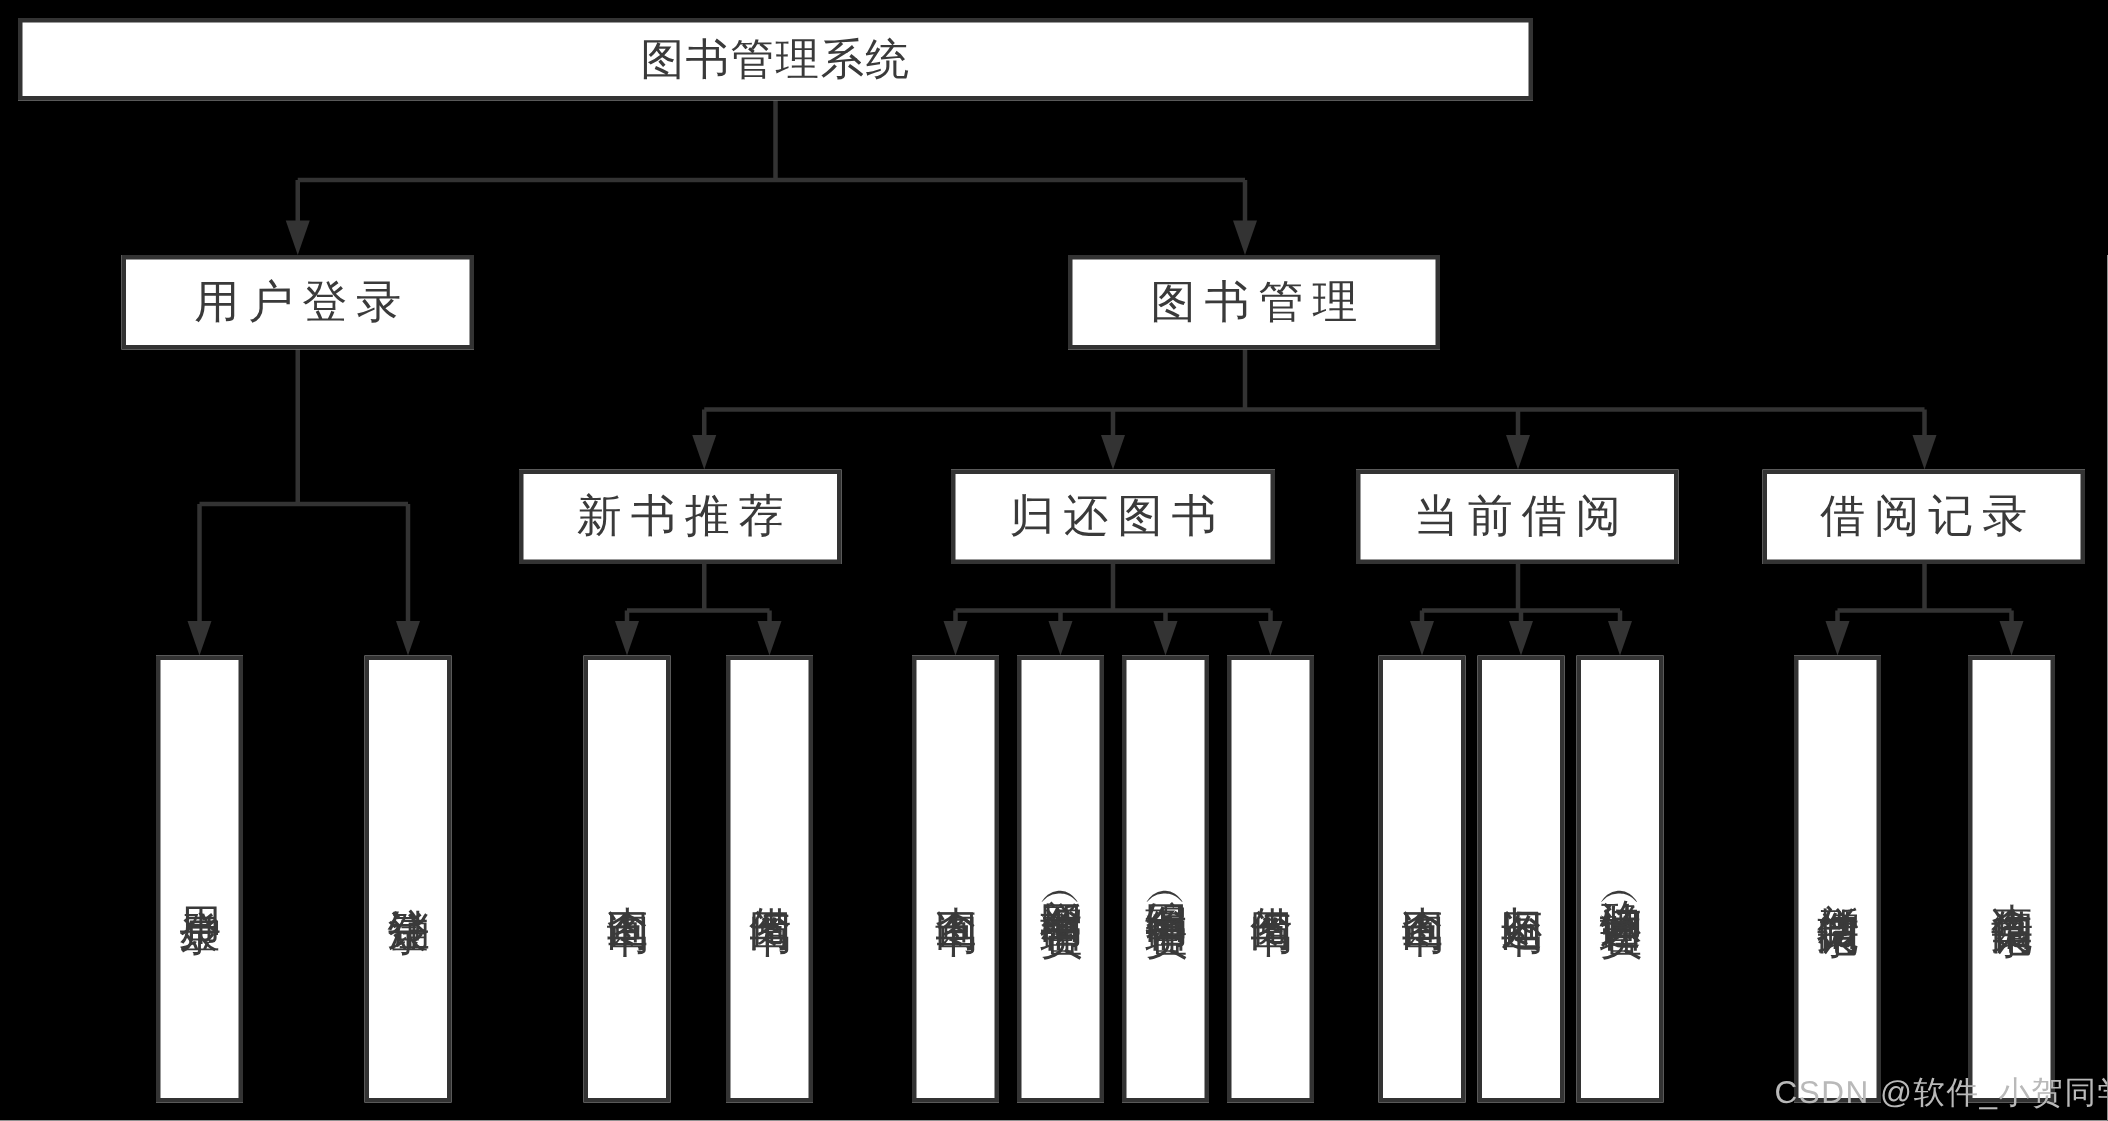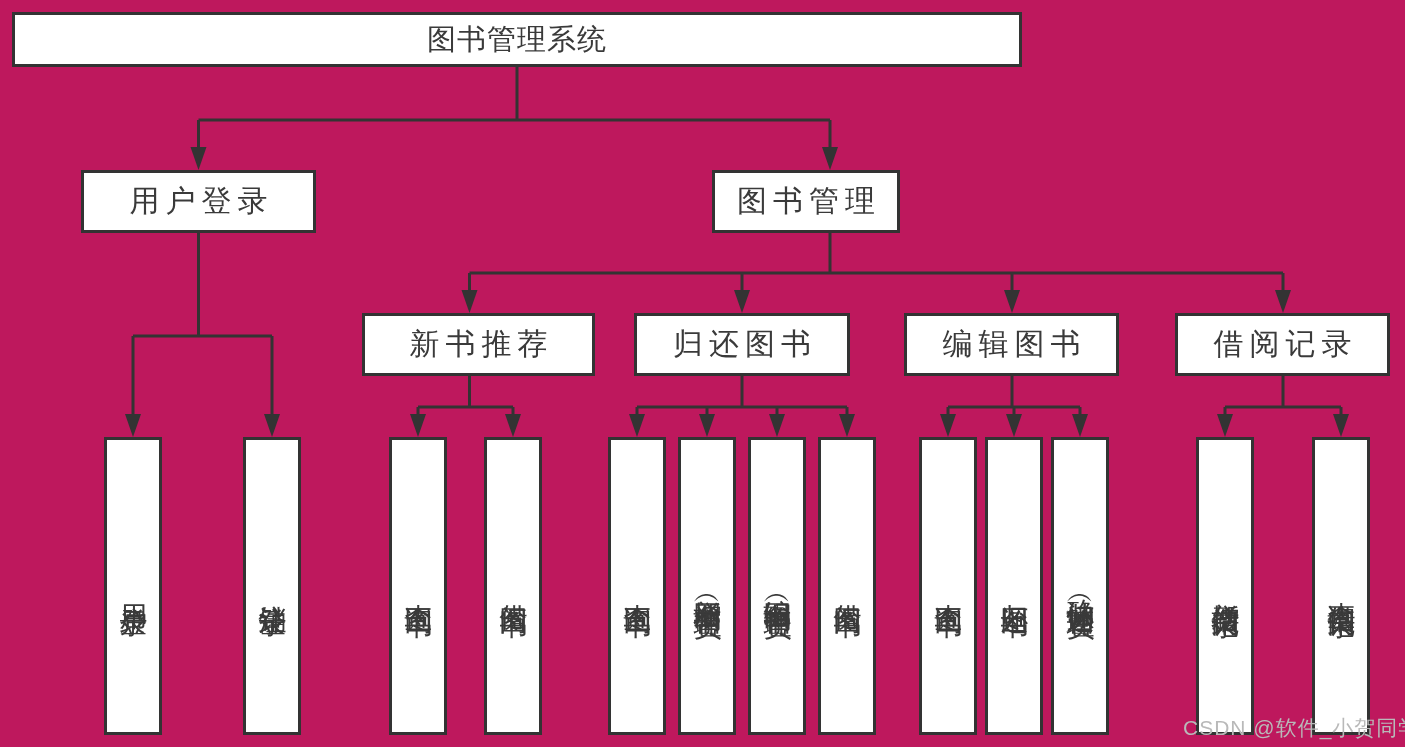--- a/index.html
+++ b/index.html
@@ -4,21 +4,21 @@
 <style>
   html, body {
     margin: 0;
     padding: 0;
     background: #ffffff;
   }
   .canvas {
     position: relative;
     width: 1405px;
     height: 747px;
-    background: #be185d;
+    background: #000000;
     overflow: hidden;
     font-family: "Liberation Sans", "DejaVu Sans", sans-serif;
     color: #3a3a3a;
   }
   .connectors {
     position: absolute;
     left: 0;
     top: 0;
     width: 1405px;
     height: 747px;
@@ -47,23 +47,23 @@
     width: 58px; top: 437px; height: 298px;
     writing-mode: vertical-rl;
     text-orientation: mixed;
     font-size: 28px;
     letter-spacing: 2px;
     line-height: 1;
     padding: 4px 0;
   }
   
   .n-user-login   { left: 81px;  top: 170px; width: 235px; }
-  .n-book-mgmt    { left: 712px; top: 170px; width: 188px; }
+  .n-book-mgmt    { left: 712px; top: 170px; width: 248px; }
   
-  .n-recommend    { left: 362px;  top: 313px; width: 233px; }
+  .n-recommend    { left: 346px;  top: 313px; width: 215px; }
   .n-borrow       { left: 634px;  top: 313px; width: 216px; }
   .n-current      { left: 904px;  top: 313px; width: 215px; }
   .n-records      { left: 1175px; top: 313px; width: 215px; text-align: right; }
   
   .l-1  { left: 104px; }
   .l-2  { left: 243px; }
   .l-3  { left: 389px; }
   .l-4  { left: 484px; }
   .l-5  { left: 608px; }
   .l-6  { left: 678px; }
@@ -131,21 +131,21 @@
     </g>
   </svg>
 
   <div class="node root">图书管理系统</div>
 
   <div class="node lvl n-user-login">用户登录</div>
   <div class="node lvl n-book-mgmt">图书管理</div>
 
   <div class="node lvl n-recommend">新书推荐</div>
   <div class="node lvl n-borrow">归还图书</div>
-  <div class="node lvl n-current">编辑图书</div>
+  <div class="node lvl n-current">当前借阅</div>
   <div class="node lvl n-records">借阅记录</div>
 
   <div class="node leaf l-1">用户登录</div>
   <div class="node leaf l-2">注销登录</div>
 
   <div class="node leaf l-3">查询图书</div>
   <div class="node leaf l-4">借阅图书</div>
 
   <div class="node leaf l-5">查询图书</div>
   <div class="node leaf l-6">新增图书（管理员）</div>

